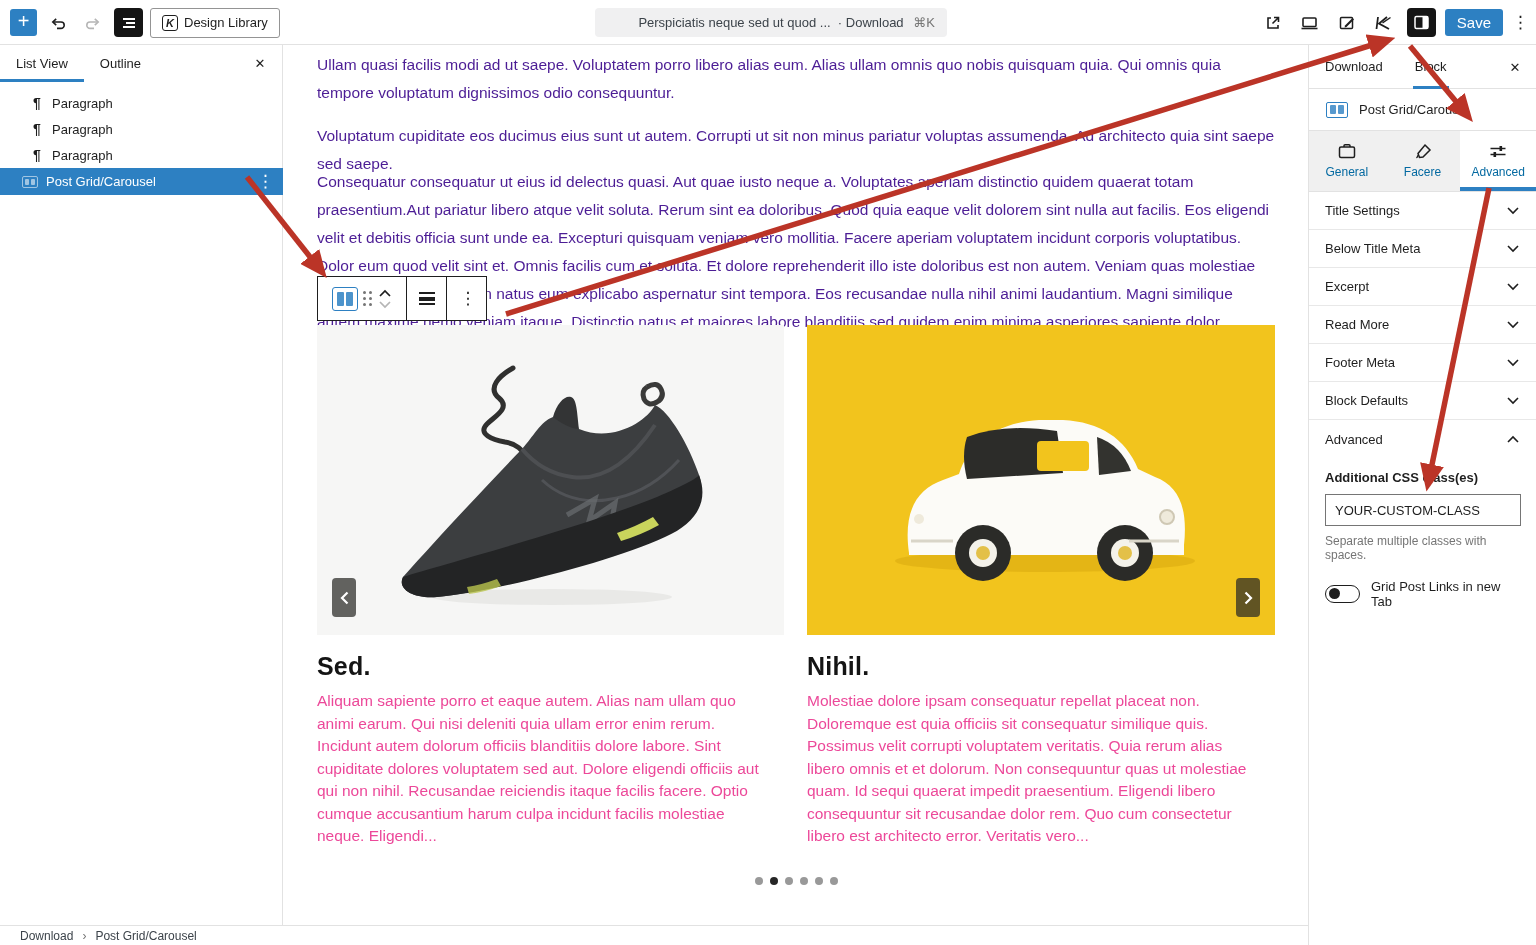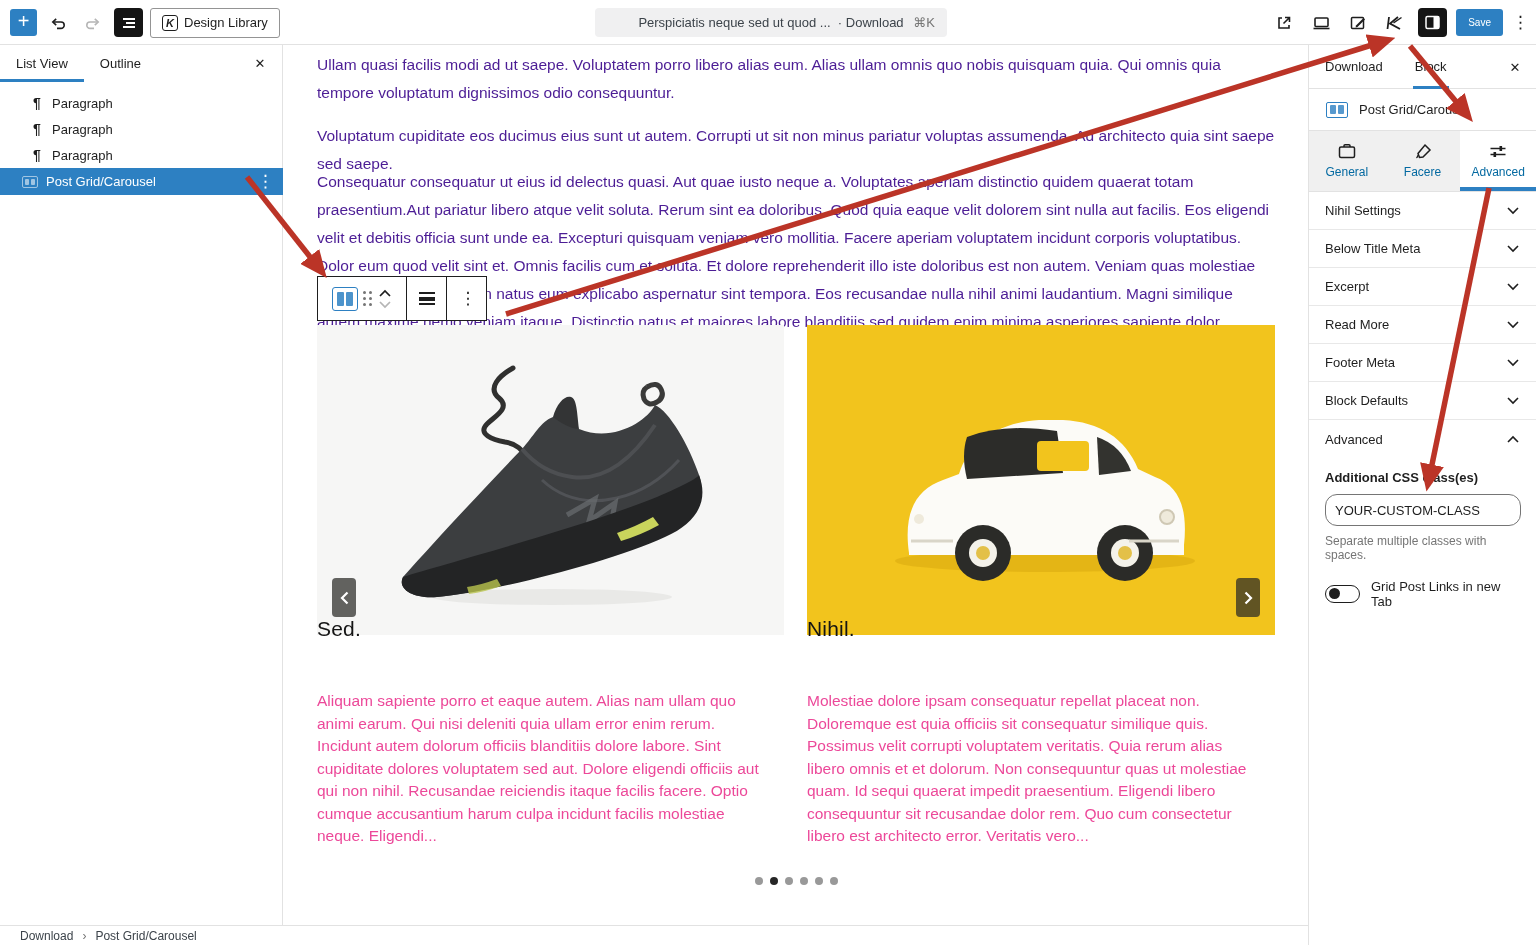--- a/index.html
+++ b/index.html
@@ -18,21 +18,21 @@
               align-items:center; justify-content:center; }
   .btn-design { height:30px; border:1px solid #949494; border-radius:3px; display:flex;
                 align-items:center; gap:6px; padding:0 11px; font-size:13px; color:#1e1e1e; background:#fff; }
   .k-badge { width:16px; height:16px; border:1.3px solid #1e1e1e; border-radius:3px; font-size:11px;
              font-style:italic; font-weight:700; display:flex; align-items:center; justify-content:center; }
   .tb-title { position:absolute; left:595px; top:8px; width:352px; height:29px; background:#f0f0f1;
               border-radius:4px; display:flex; align-items:center; justify-content:center; font-size:13px; color:#3c434a; }
   .tb-title .shortcut { position:absolute; right:12px; color:#757575; }
   .tb-right { position:absolute; right:10px; top:0; height:45px; display:flex; align-items:center; gap:9px; }
   .btn-save { height:27px; padding:0 12px; background:#2d80c2; border-radius:3px; color:#fff;
-              font-size:10px; display:flex; align-items:center; }
+              font-size:15px; display:flex; align-items:center; }
   .kebab { font-size:17px; color:#1e1e1e; letter-spacing:0; width:14px; text-align:center; }
 
   
   .leftpanel { position:absolute; left:0; top:45px; width:283px; height:880px; background:#fff;
                border-right:1px solid #e2e2e2; z-index:10; }
   .lp-tabs { position:relative; height:37px; display:flex; align-items:center; }
   .lp-tab { padding:0 16px; font-size:13px; height:37px; display:flex; align-items:center; position:relative; }
   .lp-tab.active { font-weight:500; }
   .lp-tab.active::after { content:""; position:absolute; left:0; right:0; bottom:0; height:3px; background:#2d80c2; }
   .lp-close { position:absolute; right:13px; top:9px; width:18px; height:18px; font-size:13px; color:#1e1e1e;
@@ -67,21 +67,21 @@
   .align-bars i { display:block; width:16px; height:2.6px; background:#1e1e1e; margin:2.4px 0; }
 
   
   .slide-img { position:absolute; top:280px; height:310px; overflow:hidden; }
   .slide1 { left:34px; width:467px; }
   .slide2 { left:524px; width:468px; }
   .nav-btn { position:absolute; top:533px; width:24px; height:39px; border-radius:4px;
              background:rgba(40,40,38,.72); color:#fff; display:flex; align-items:center;
              justify-content:center; font-size:13px; z-index:6; }
   .nav-prev { left:49px; } .nav-next { left:953px; }
-  .card-title { position:absolute; top:572px; font-size:21px; font-weight:400; color:#141414; letter-spacing:.2px; }
+  .card-title { position:absolute; top:607px; font-size:25px; font-weight:700; color:#141414; letter-spacing:.2px; }
   .t1 { left:34px; } .t2 { left:524px; }
   .card-text { position:absolute; top:645px; width:446px; font-size:15.5px; line-height:22.5px; color:#ec4899; }
   .x1 { left:34px; } .x2 { left:524px; }
   .dots { position:absolute; top:832px; left:34px; width:958px; display:flex; gap:7px; justify-content:center; }
   .dot { width:8px; height:8px; border-radius:50%; background:#999; }
   .dot.active { background:#262626; }
 
   
   .footer { position:absolute; left:0; top:925px; width:1308px; height:20px; background:#fff;
             border-top:1px solid #e2e2e2; display:flex; align-items:center; padding-left:20px;
@@ -103,21 +103,21 @@
   .pg-icon-lg i { flex:1; background:#2d80c2; opacity:.8; border-radius:1px; }
   .sb-sectiontabs { height:61px; display:flex; border-bottom:1px solid #e2e2e2; }
   .sec-tab { flex:1; background:#f0f0f0; display:flex; flex-direction:column; align-items:center;
              justify-content:center; gap:5px; font-size:12px; color:#0369a1; position:relative; }
   .sec-tab.active { background:#fff; }
   .sec-tab.active::after { content:""; position:absolute; left:0; right:0; bottom:0; height:4px; background:#2d80c2; }
   .acc-row { height:38px; border-bottom:1px solid #e8e8e8; display:flex; align-items:center;
              justify-content:space-between; padding:0 16px; font-size:13px; font-weight:500; }
   .adv-body { padding:12px 16px 0 16px; }
   .adv-label { font-size:13px; font-weight:600; margin-bottom:9px; }
-  .adv-input { width:196px; height:32px; border:1px solid #757575; border-radius:12px; padding:0 9px;
+  .adv-input { width:196px; height:32px; border:1px solid #757575; border-radius:0; padding:0 9px;
                font-size:13px; color:#1e1e1e; font-family:"Liberation Sans", sans-serif; background:#fff; }
   .adv-help { font-size:12px; color:#757575; margin-top:8px; }
   .toggle-row { margin-top:17px; display:flex; align-items:center; gap:11px; font-size:13px; }
   .toggle { width:36px; height:18px; border:1.5px solid #1e1e1e; border-radius:10px; position:relative; background:#fff; }
   .toggle .knob { position:absolute; left:2.5px; top:1.8px; width:11.5px; height:11.5px; border-radius:50%; background:#1e1e1e; }
 
   
   .arrows { position:absolute; left:0; top:0; width:1536px; height:945px; z-index:60; pointer-events:none; }
 </style>
 </head>
@@ -368,21 +368,21 @@
         <svg width="20" height="17" viewBox="0 0 20 17">
             <path d="M2.5 5.5 h15 M2.5 11.5 h15" stroke="#1e1e1e" stroke-width="1.5"></path>
             <rect x="11.5" y="3" width="2.6" height="5" fill="#1e1e1e"></rect>
             <rect x="5.5" y="9" width="2.6" height="5" fill="#1e1e1e"></rect>
           </svg>
         <span>Advanced</span>
       </div>
     </div>
 
     <div class="acc-row">
-      <span>Nihil Settings</span>
+      <span>Title Settings</span>
       <svg width="14" height="9" viewBox="0 0 14 9">
           <path d="M2 2 L7 7 L12 2" fill="none" stroke="#1e1e1e" stroke-width="1.6"></path>
         </svg>
     </div>
     <div class="acc-row">
       <span>Below Title Meta</span>
       <svg width="14" height="9" viewBox="0 0 14 9">
           <path d="M2 2 L7 7 L12 2" fill="none" stroke="#1e1e1e" stroke-width="1.6"></path>
         </svg>
     </div>

